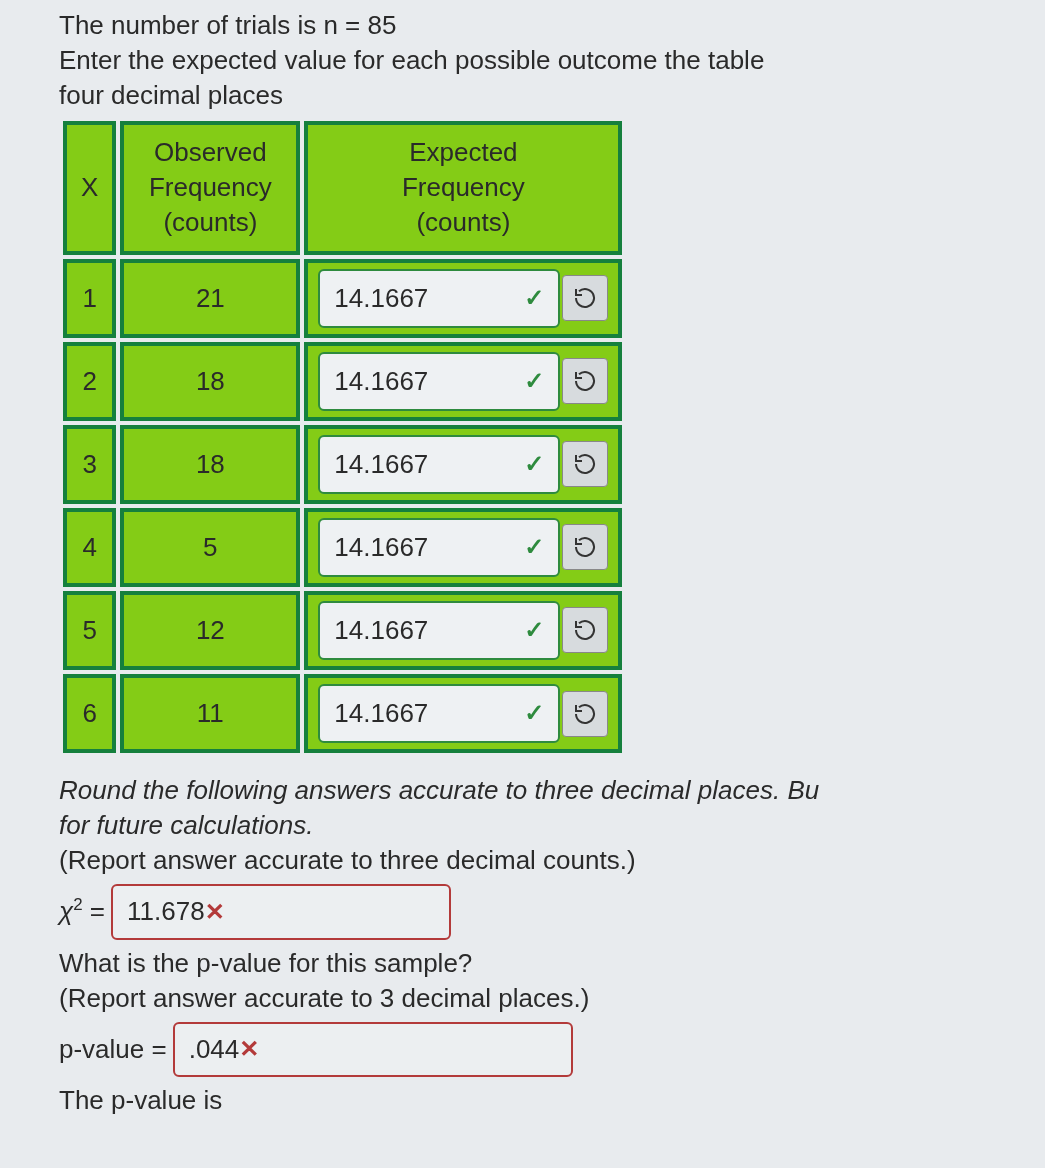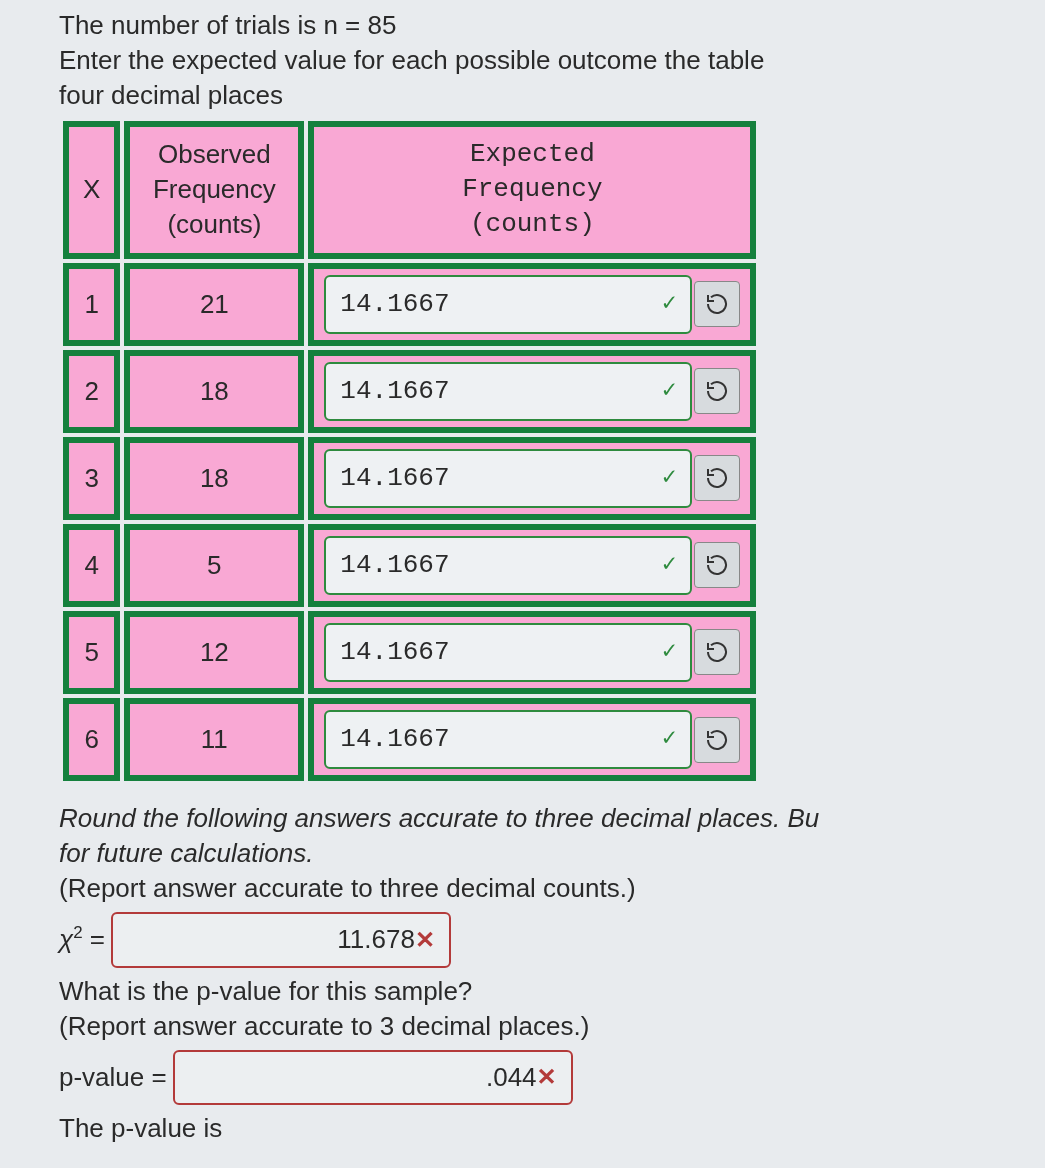--- a/index.html
+++ b/index.html
@@ -24,33 +24,33 @@
   }
   .italic {
     font-style: italic;
   }
   table.data {
     border-collapse: separate;
     border-spacing: 4px;
     margin-top: 2px;
   }
   table.data th, table.data td {
-    border: 6px solid #15803d;
-    background: #f9a8d4;
+    border: 4px solid #15803d;
+    background: #84cc16;
     padding: 6px 10px;
     vertical-align: middle;
     font-weight: normal;
   }
   table.data th {
     text-align: center;
     padding: 10px 14px;
   }
   .xcol { width: 44px; text-align: center; }
   .obscol { width: 180px; text-align: center; }
-  .expcell { width: 448px; font-family: Liberation Mono, monospace; }
+  .expcell { width: 318px; }
   .ans-wrap {
     display: flex;
     align-items: center;
     gap: 2px;
   }
   .ans-input {
     border: 2px solid #2e8b3e;
     border-radius: 6px;
     background: #eef1f3;
     padding: 10px 14px;
@@ -90,21 +90,21 @@
     vertical-align: middle;
   }
   .inline-row {
     display: flex;
     align-items: center;
     gap: 0;
   }
   .inline-row .lbl { white-space: nowrap; margin-right: 6px;}
   .inline-input-inner {
     display: flex;
-    justify-content: flex-end;
+    justify-content: flex-start;
     align-items: center;
     width: 100%;
   }
   .xmark {
     color: #b33a3a;
     font-size: 24px;
     font-weight: bold;
   }
   .chi sup { font-size: 0.65em; }
   .q { margin-top: 6px; }

